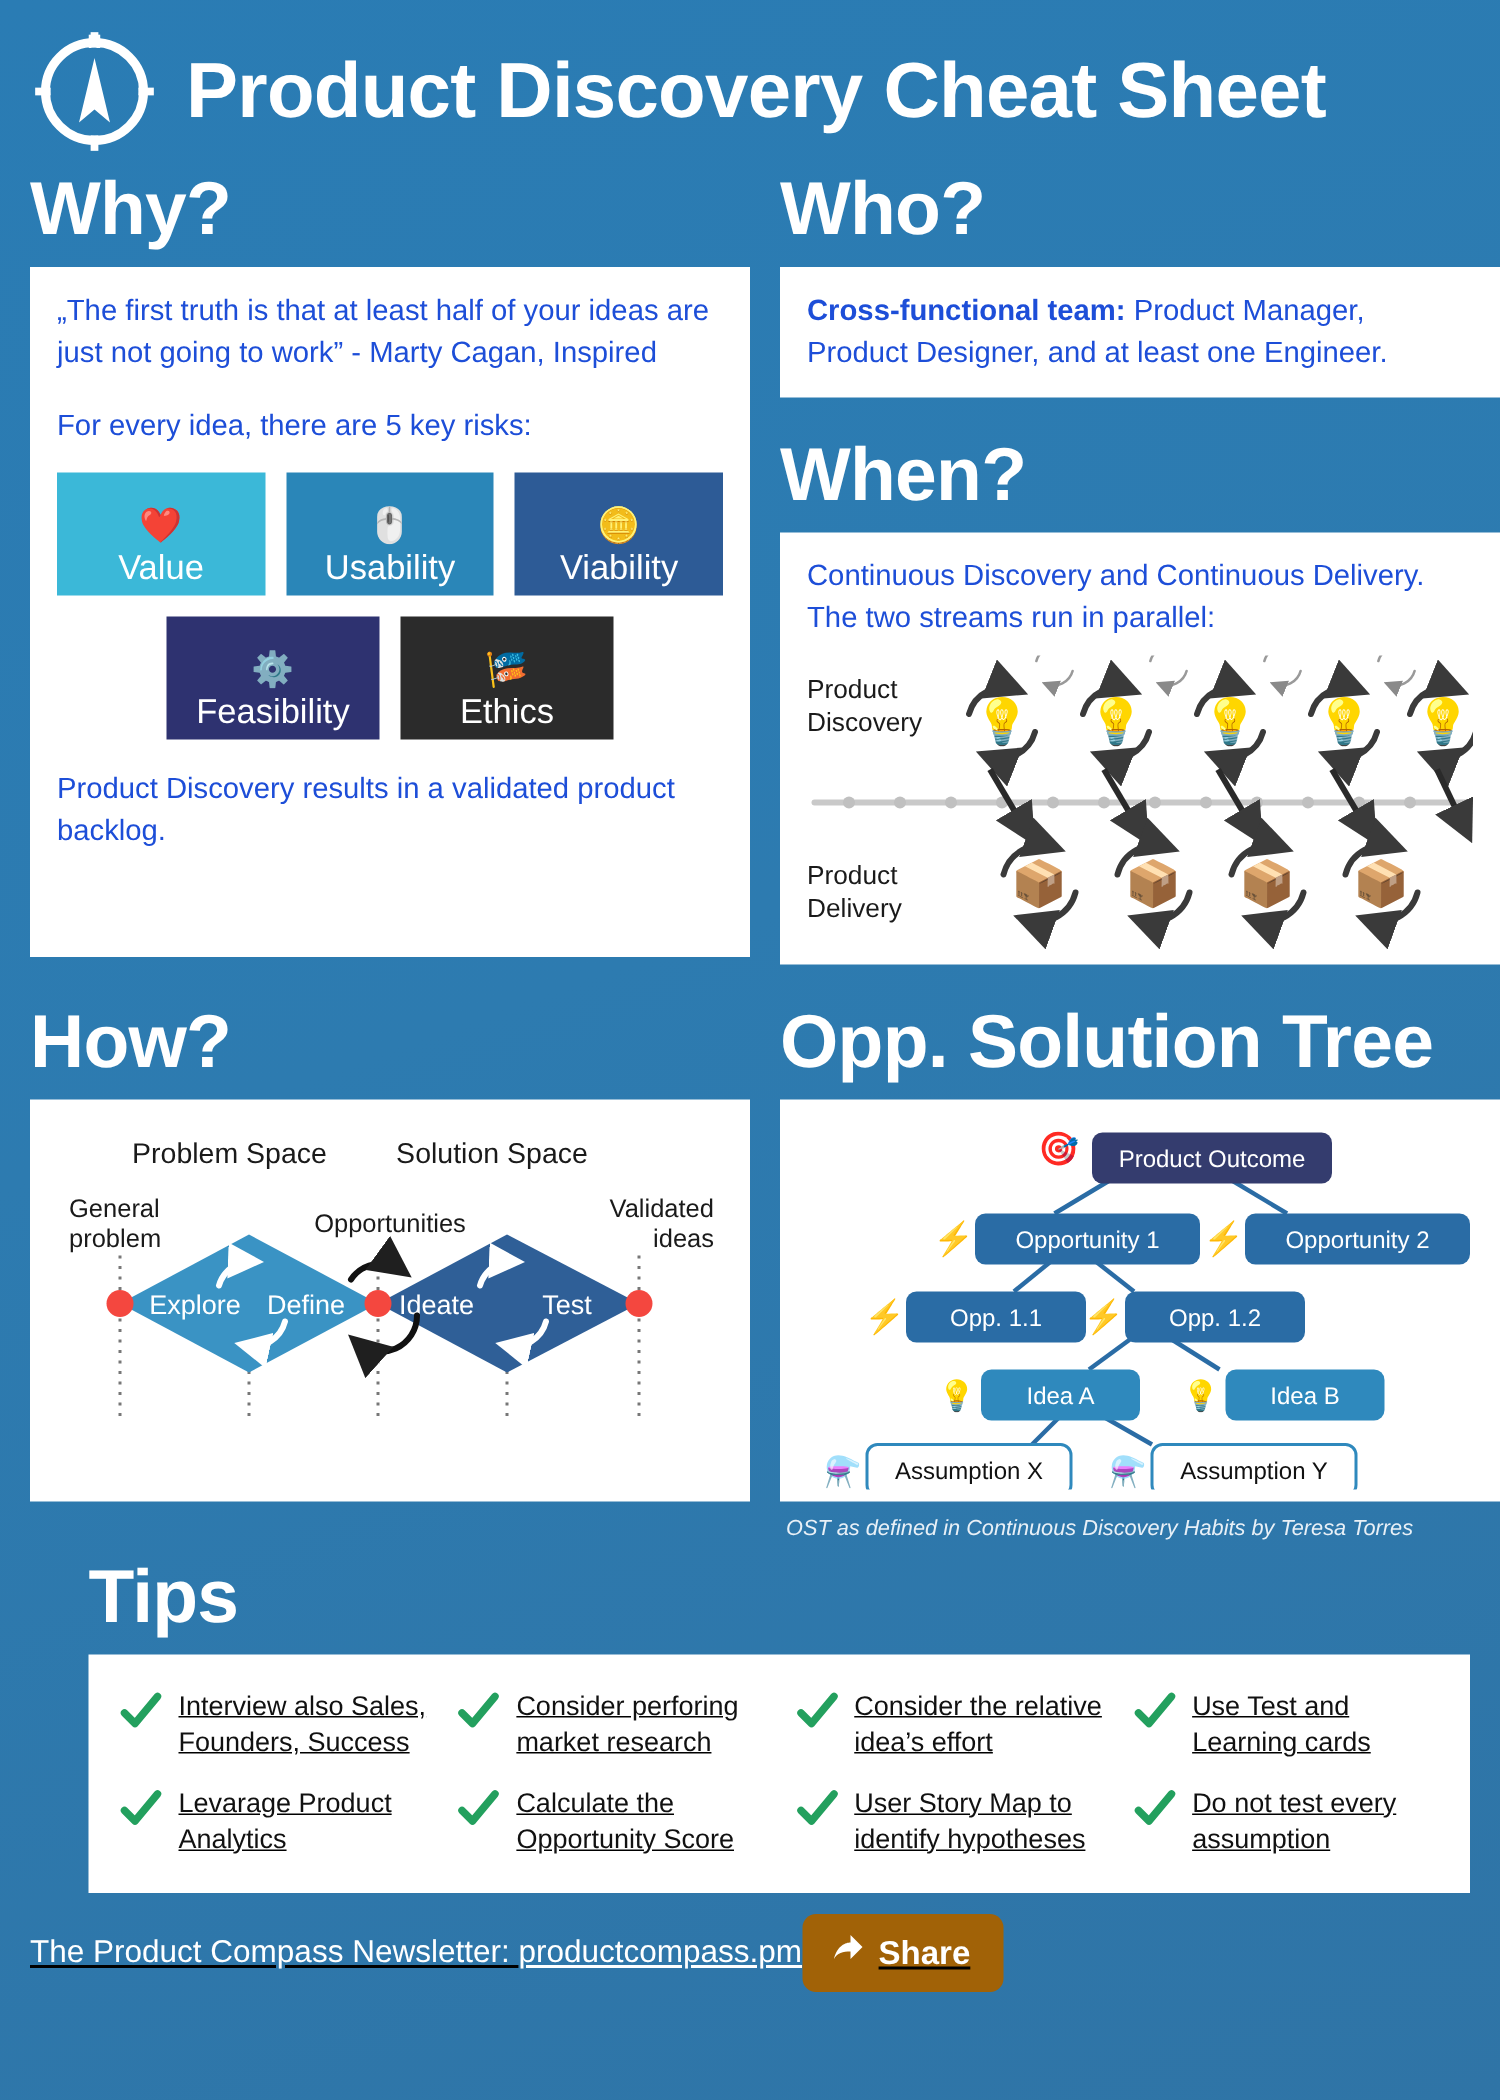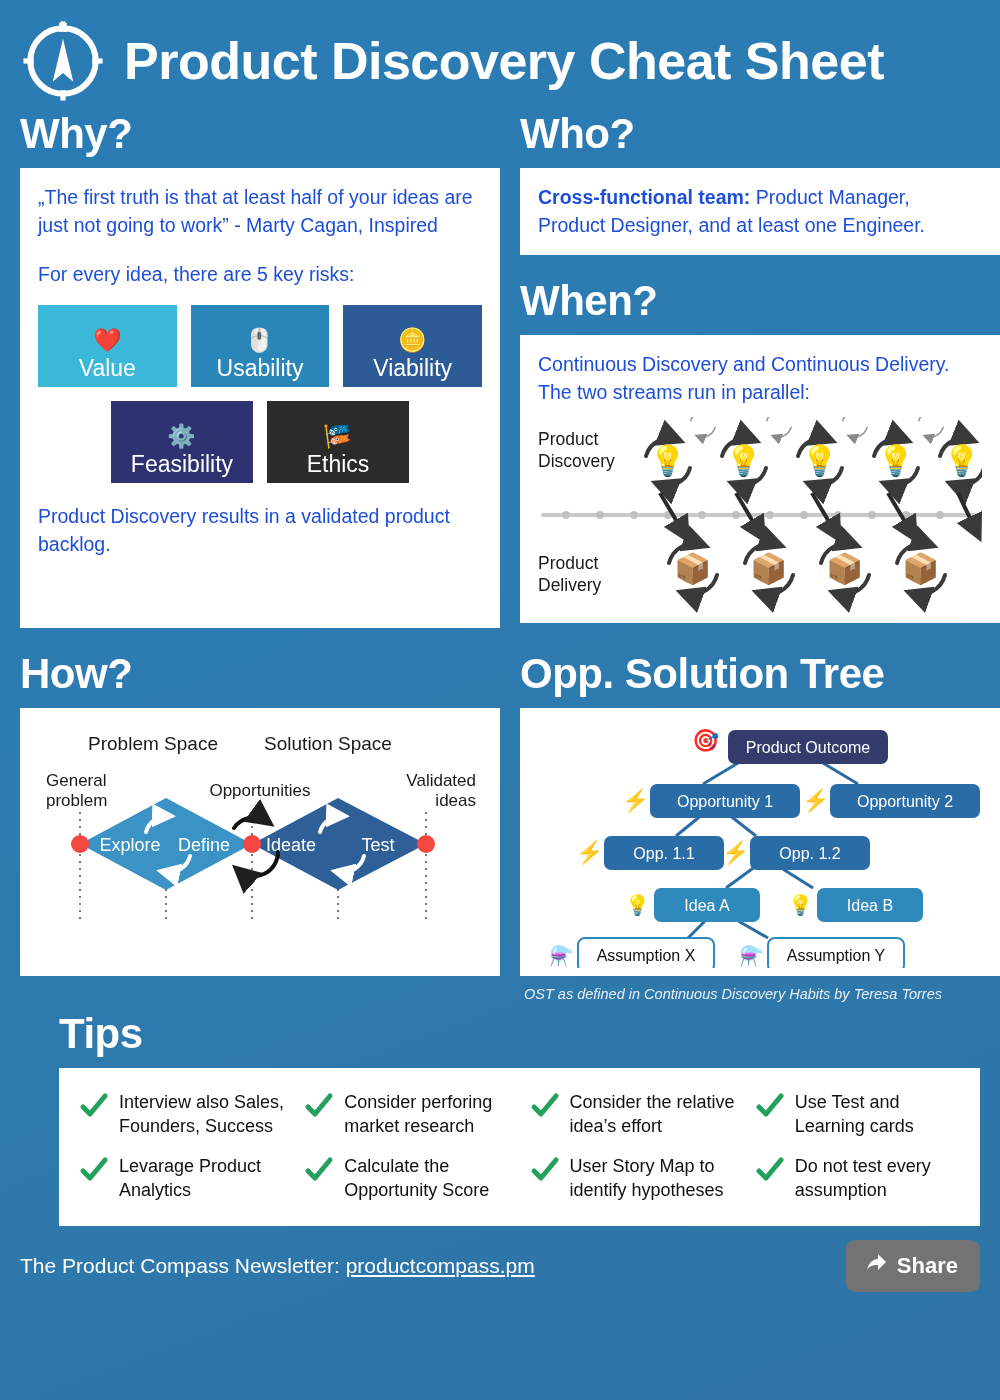--- a/index.html
+++ b/index.html
@@ -10,21 +10,21 @@
     overflow: hidden;
   }
   .page { position: relative; width: 1000px; height: 1400px; padding: 0 20px; }
 
   
   .header { display: flex; align-items: center; gap: 18px; padding: 18px 0 6px 0; }
   .compass { width: 86px; height: 86px; flex: none; }
   .title { font-size: 52px; font-weight: bold; color: #ffffff; letter-spacing: -0.5px; }
 
   
-  .h2 { font-size: 42px; font-weight: bold; color: #ffffff; letter-spacing: -0.5px; }
+  .h2 { font-size: 50px; font-weight: bold; color: #ffffff; letter-spacing: -0.5px; }
 
   .card { background: #ffffff; }
   .card-pad { padding: 16px 18px; }
 
   
   .cols { display: flex; gap: 20px; }
   .col { width: 480px; }
 
   .body-text { font-size: 19.5px; line-height: 1.42; color: #1d4ed8; }
   .body-text b { font-weight: bold; }
@@ -51,35 +51,36 @@
   .dd-title { font-size: 21px; color: #111; margin-bottom: 4px; }
 
   
   .ost-caption {
     font-size: 14.5px; font-style: italic; color: #e8f0f7;
     margin-top: 10px; padding-left: 4px;
   }
 
   
   .tips-card { display: flex; padding: 14px 10px 16px 10px; }
-  .tips-col { flex: 1; }
+  .tips-col { flex: 1; text-decoration: underline; }
   .tip { display: flex; align-items: flex-start; gap: 10px; padding: 8px 6px 8px 10px; }
   .tip .chk { flex: none; width: 30px; height: 30px; margin-top: 1px; }
   .tip .txt { font-size: 18px; line-height: 1.34; color: #111; }
 
   
   .footer {
-    display: flex; align-items: center; justify-content: space-between;
+    display: flex; align-items: center; justify-content: flex-start;
     padding: 14px 0 0 0;
+    text-decoration: underline;
   }
   .footer-text { font-size: 21px; color: #ffffff; }
   .footer-text a { color: #ffffff; text-decoration: underline; }
   .share-btn {
     display: flex; align-items: center; gap: 9px;
-    background: #737373; border-radius: 9px;
+    background: #a16207; border-radius: 9px;
     padding: 11px 22px 11px 18px;
     color: #fff; font-size: 22px; font-weight: bold;
     cursor: pointer;
   }
 </style>
 </head>
 <body>
 
 <div class="page">
 

